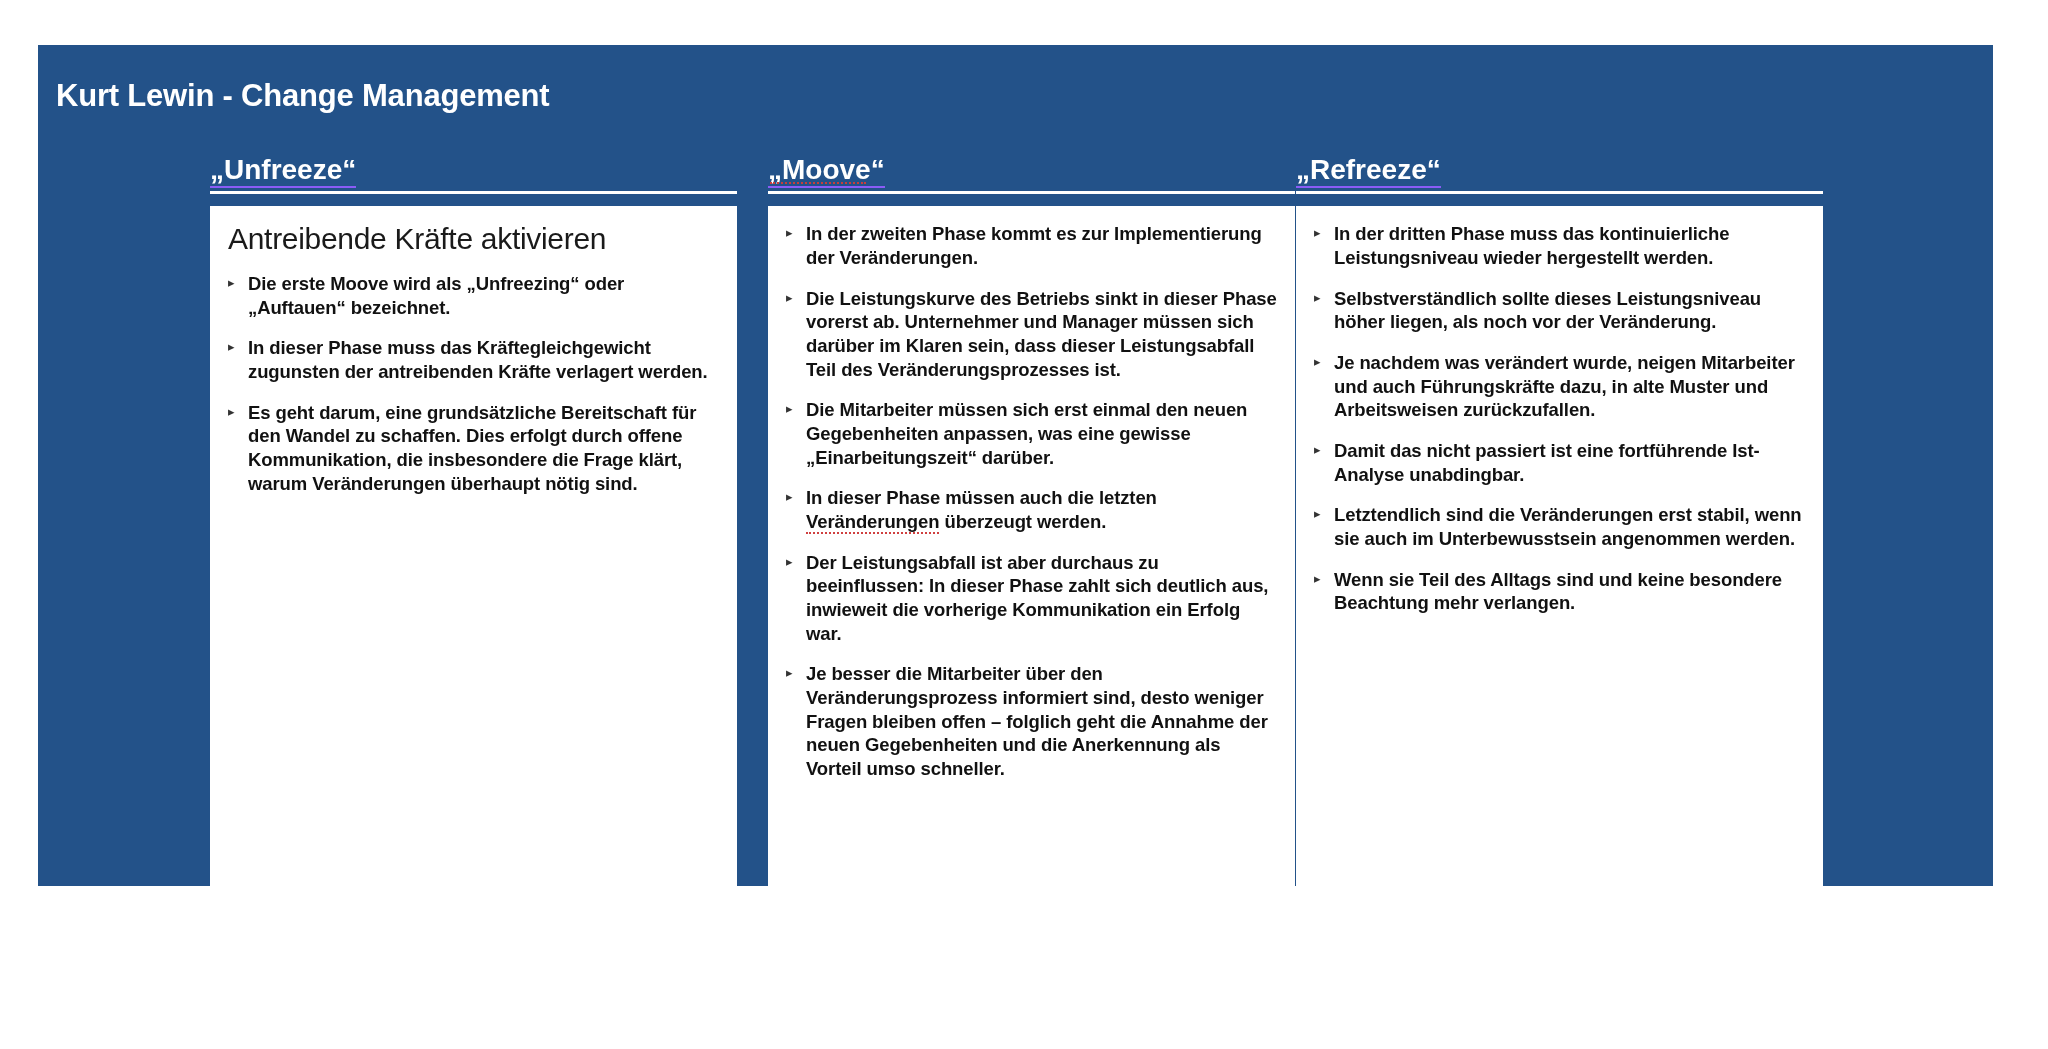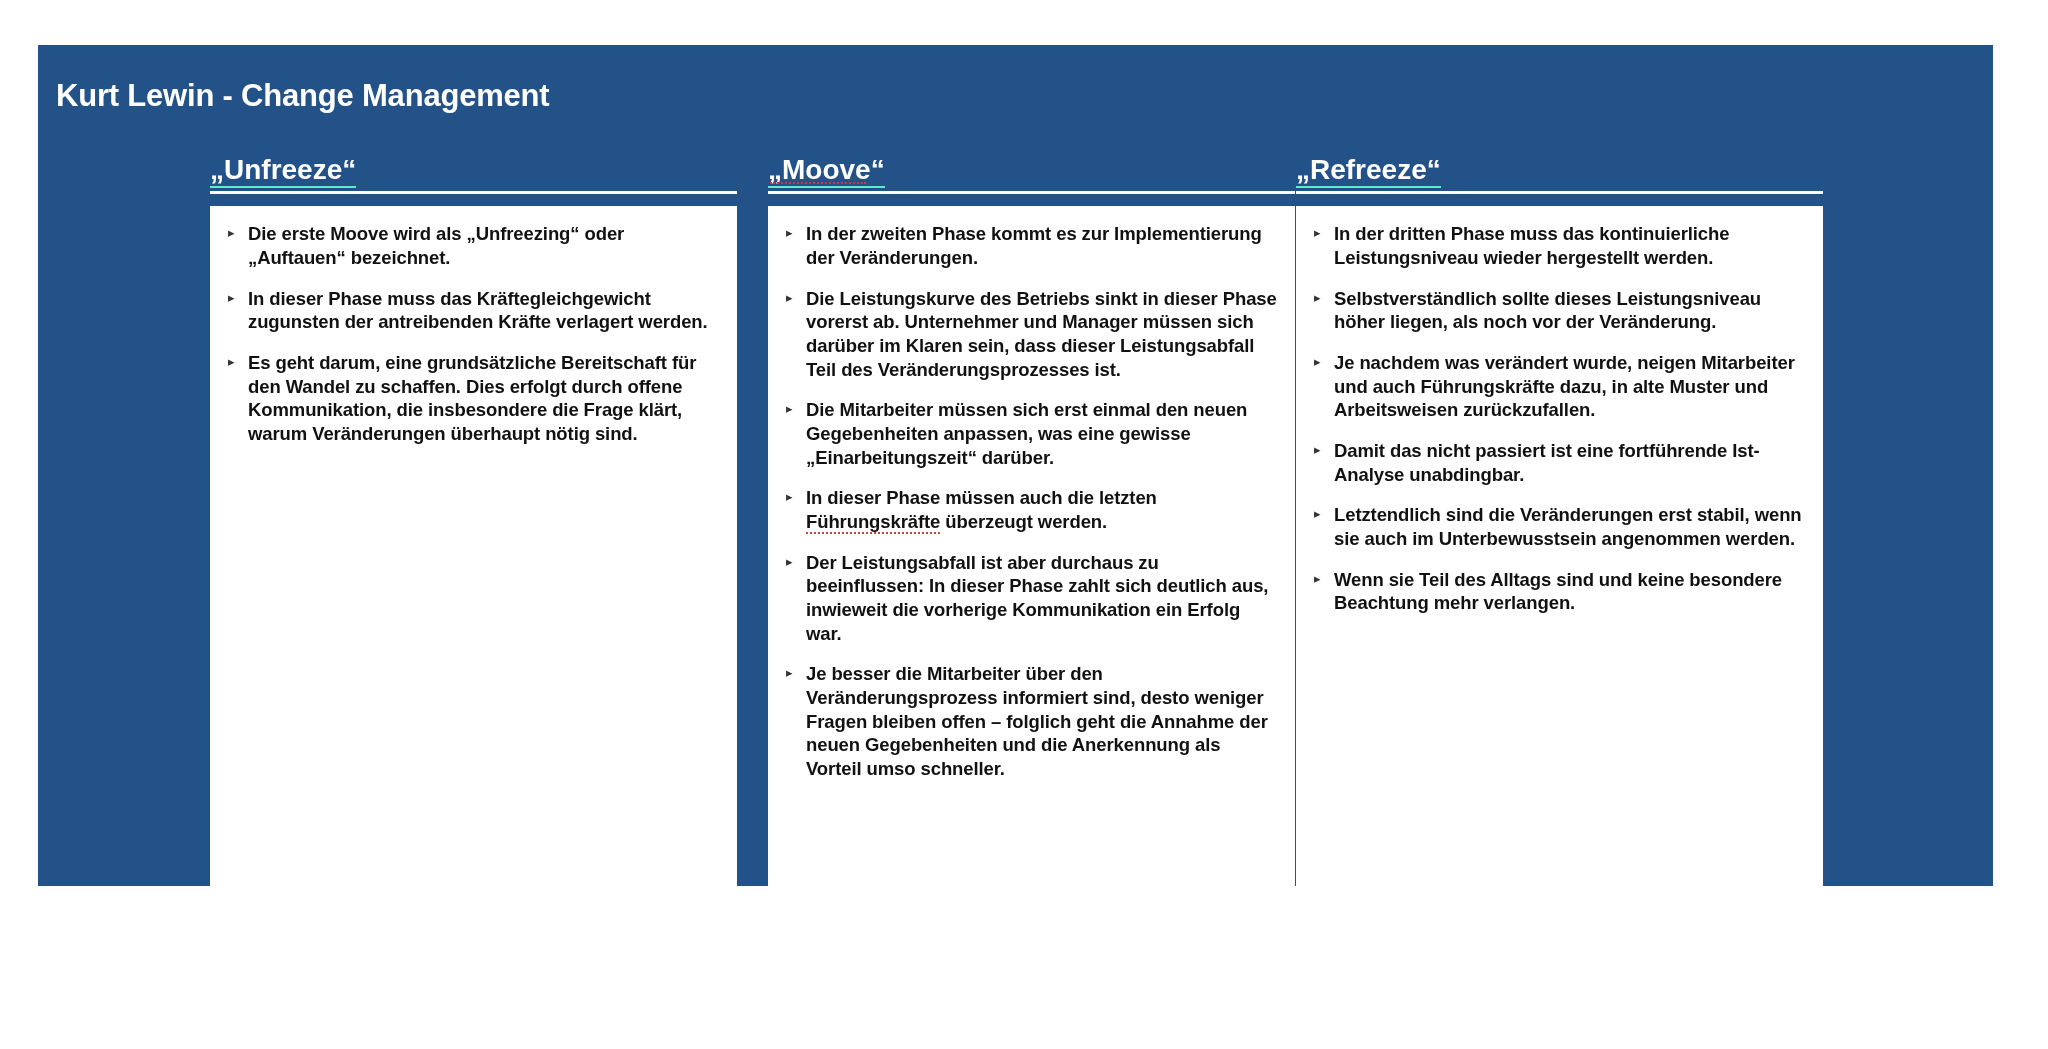--- a/index.html
+++ b/index.html
@@ -48,21 +48,21 @@
   .col-heading {
     font-size: 28px;
     font-weight: bold;
     color: #ffffff;
     line-height: 1.05;
     padding: 0 0 5px 0;
     position: relative;
     white-space: nowrap;
   }
   .col-heading .htext {
-    border-bottom: 2px solid #5eead4;
+    border-bottom: 2px solid #8b5cf6;
     padding-bottom: 1px;
   }
   .col-underline {
     height: 3px;
     background: #ffffff;
     width: 100%;
     margin-top: 2px;
   }
 
   .card {
@@ -127,20 +127,21 @@
 <div id="slide">
 
   <div id="slide-title">Kurt Lewin - Change Management</div>
 
   <div class="column" id="col-0">
     <div class="col-heading">
       <span class="htext">„Unfreeze“</span>
     </div>
     <div class="col-underline"></div>
     <div class="card">
+      <div class="card-title">Antreibende Kräfte aktivieren</div>
       <ul class="bullets">
         <li class="bullet">
           <span class="marker">▸</span>
           <span class="btext">Die erste Moove wird als „Unfreezing“ oder „Auftauen“ bezeichnet.</span>
         </li>
         <li class="bullet">
           <span class="marker">▸</span>
           <span class="btext">In dieser Phase muss das Kräftegleichgewicht zugunsten der antreibenden Kräfte verlagert werden.</span>
         </li>
         <li class="bullet">
@@ -165,21 +166,21 @@
         <li class="bullet">
           <span class="marker">▸</span>
           <span class="btext">Die Leistungskurve des Betriebs sinkt in dieser Phase vorerst ab. Unternehmer und Manager müssen sich darüber im Klaren sein, dass dieser Leistungsabfall Teil des Veränderungsprozesses ist.</span>
         </li>
         <li class="bullet">
           <span class="marker">▸</span>
           <span class="btext">Die Mitarbeiter müssen sich erst einmal den neuen Gegebenheiten anpassen, was eine gewisse „Einarbeitungszeit“ darüber.</span>
         </li>
         <li class="bullet">
           <span class="marker">▸</span>
-          <span class="btext" id="spell-bullet">In dieser Phase müssen auch die letzten <span class="spellerr">Führungskräfte</span> überzeugt werden.</span>
+          <span class="btext" id="spell-bullet">In dieser Phase müssen auch die letzten <span class="spellerr">Veränderungen</span> überzeugt werden.</span>
         </li>
         <li class="bullet">
           <span class="marker">▸</span>
           <span class="btext">Der Leistungsabfall ist aber durchaus zu beeinflussen: In dieser Phase zahlt sich deutlich aus, inwieweit die vorherige Kommunikation ein Erfolg war.</span>
         </li>
         <li class="bullet">
           <span class="marker">▸</span>
           <span class="btext">Je besser die Mitarbeiter über den Veränderungsprozess informiert sind, desto weniger Fragen bleiben offen – folglich geht die Annahme der neuen Gegebenheiten und die Anerkennung als Vorteil umso schneller.</span>
         </li>
       </ul>

